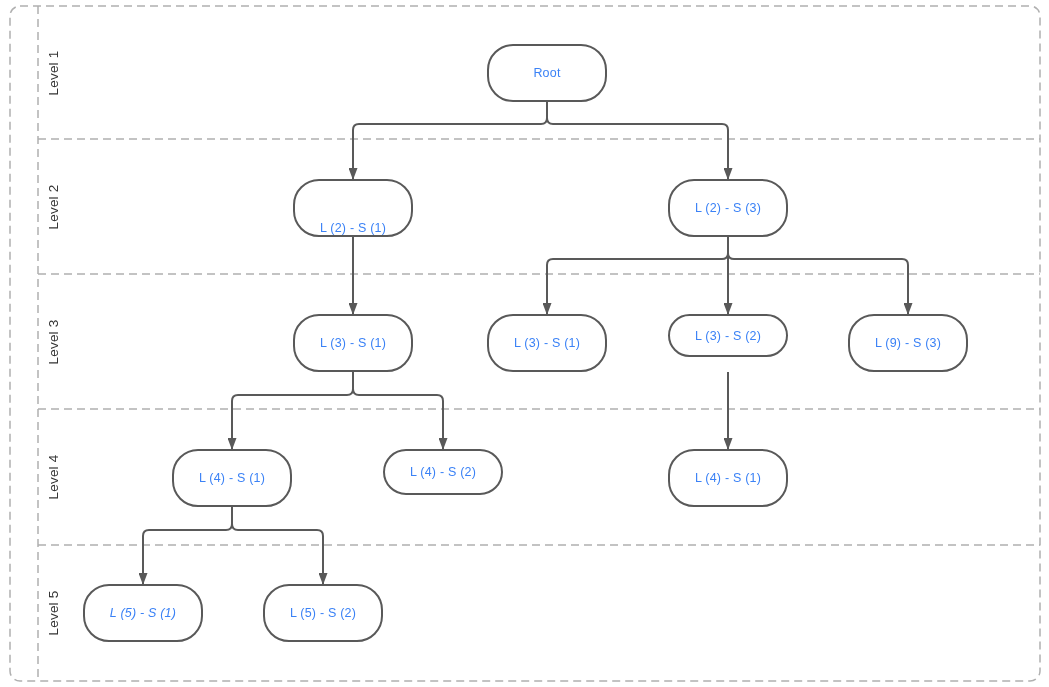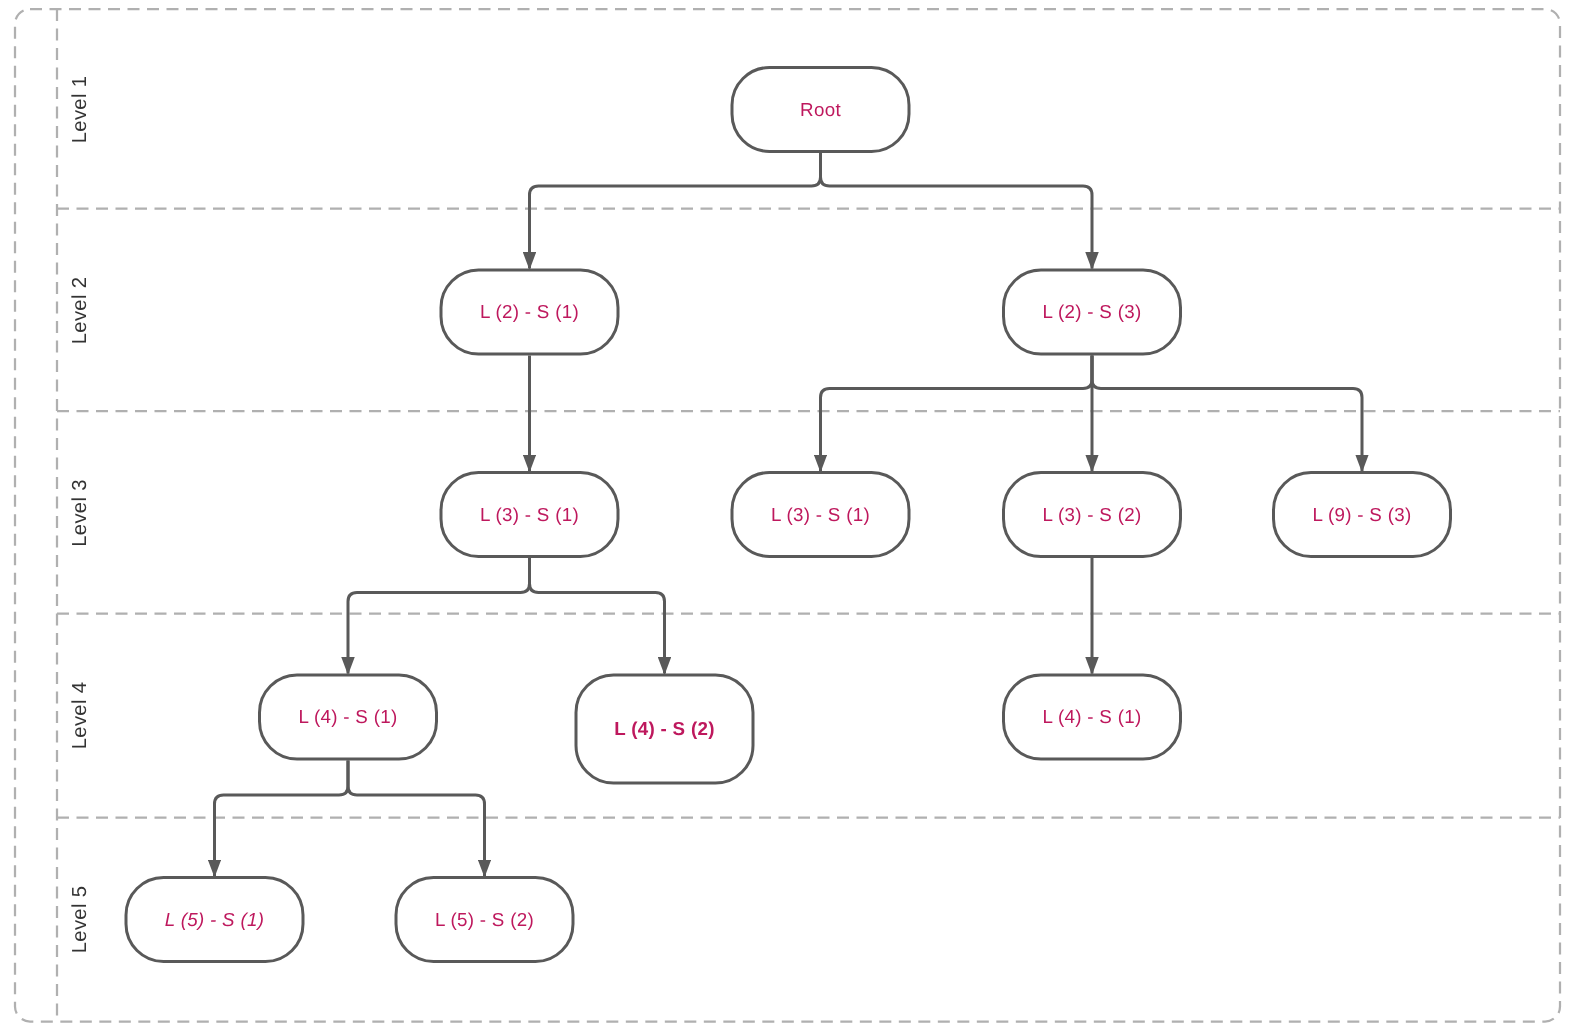--- a/index.html
+++ b/index.html
@@ -19,21 +19,21 @@
   .node{
     position:absolute;
     box-sizing:border-box;
     background:#ffffff;
     border:2px solid #595959;
     border-radius:26px;
     display:flex;
     align-items:center;
     justify-content:center;
     font-size:12.5px;
-    color:#be185d;
+    color:#3b82f6;
     letter-spacing:.2px;
     white-space:nowrap;
   }
 </style>
 </head>
 <body>
 
 <div id="canvas">
   <svg id="lines-svg" xmlns="http://www.w3.org/2000/svg">
       <defs>
@@ -63,42 +63,42 @@
       <div class="lane-label" style="left: 53px; top: 72.5px;">Level 1</div>
       <div class="lane-label" style="left: 53px; top: 206.5px;">Level 2</div>
       <div class="lane-label" style="left: 53px; top: 341.5px;">Level 3</div>
       <div class="lane-label" style="left: 53px; top: 477px;">Level 4</div>
       <div class="lane-label" style="left: 53px; top: 613px;">Level 5</div>
     </div>
   <div id="nodes-layer">
       <div class="node" style="left: 487px; top: 44px; width: 120px; height: 58px;">
         <span>Root</span>
       </div>
-      <div class="node" style="left: 293px; top: 179px; width: 120px; height: 58px;">
+      <div class="node" style="left: 293px; top: 179px; width: 120px; height: 58px; align-items: flex-end;">
         <span>L (2) - S (1)</span>
       </div>
       <div class="node" style="left: 668px; top: 179px; width: 120px; height: 58px;">
         <span>L (2) - S (3)</span>
       </div>
       <div class="node" style="left: 293px; top: 314px; width: 120px; height: 58px;">
         <span>L (3) - S (1)</span>
       </div>
       <div class="node" style="left: 487px; top: 314px; width: 120px; height: 58px;">
         <span>L (3) - S (1)</span>
       </div>
-      <div class="node" style="left: 668px; top: 314px; width: 120px; height: 58px;">
+      <div class="node" style="left: 668px; top: 314px; width: 120px; height: 43px;">
         <span>L (3) - S (2)</span>
       </div>
       <div class="node" style="left: 848px; top: 314px; width: 120px; height: 58px;">
         <span>L (9) - S (3)</span>
       </div>
       <div class="node" style="left: 172px; top: 449px; width: 120px; height: 58px;">
         <span>L (4) - S (1)</span>
       </div>
-      <div class="node" style="left: 383px; top: 449px; width: 120px; height: 74px; font-weight: bold;">
+      <div class="node" style="left: 383px; top: 449px; width: 120px; height: 46px;">
         <span>L (4) - S (2)</span>
       </div>
       <div class="node" style="left: 668px; top: 449px; width: 120px; height: 58px;">
         <span>L (4) - S (1)</span>
       </div>
       <div class="node" style="left: 83px; top: 584px; width: 120px; height: 58px; font-style: italic;">
         <span>L (5) - S (1)</span>
       </div>
       <div class="node" style="left: 263px; top: 584px; width: 120px; height: 58px; text-align: center;">
         <span>L (5) - S (2)</span>

